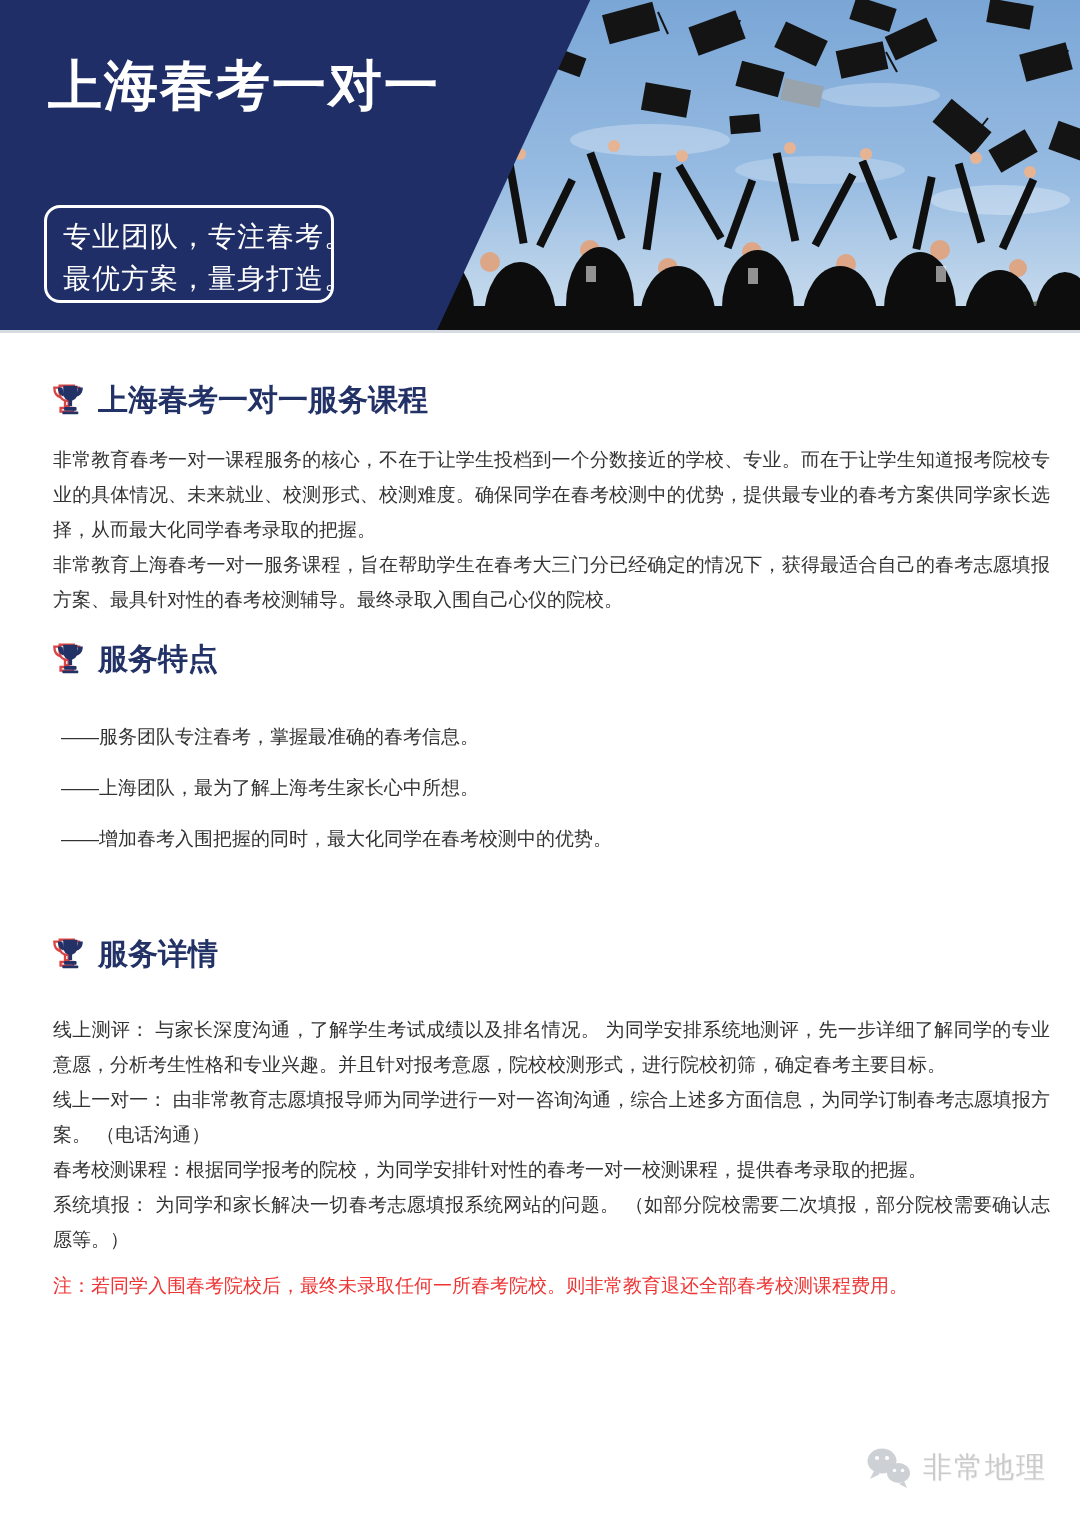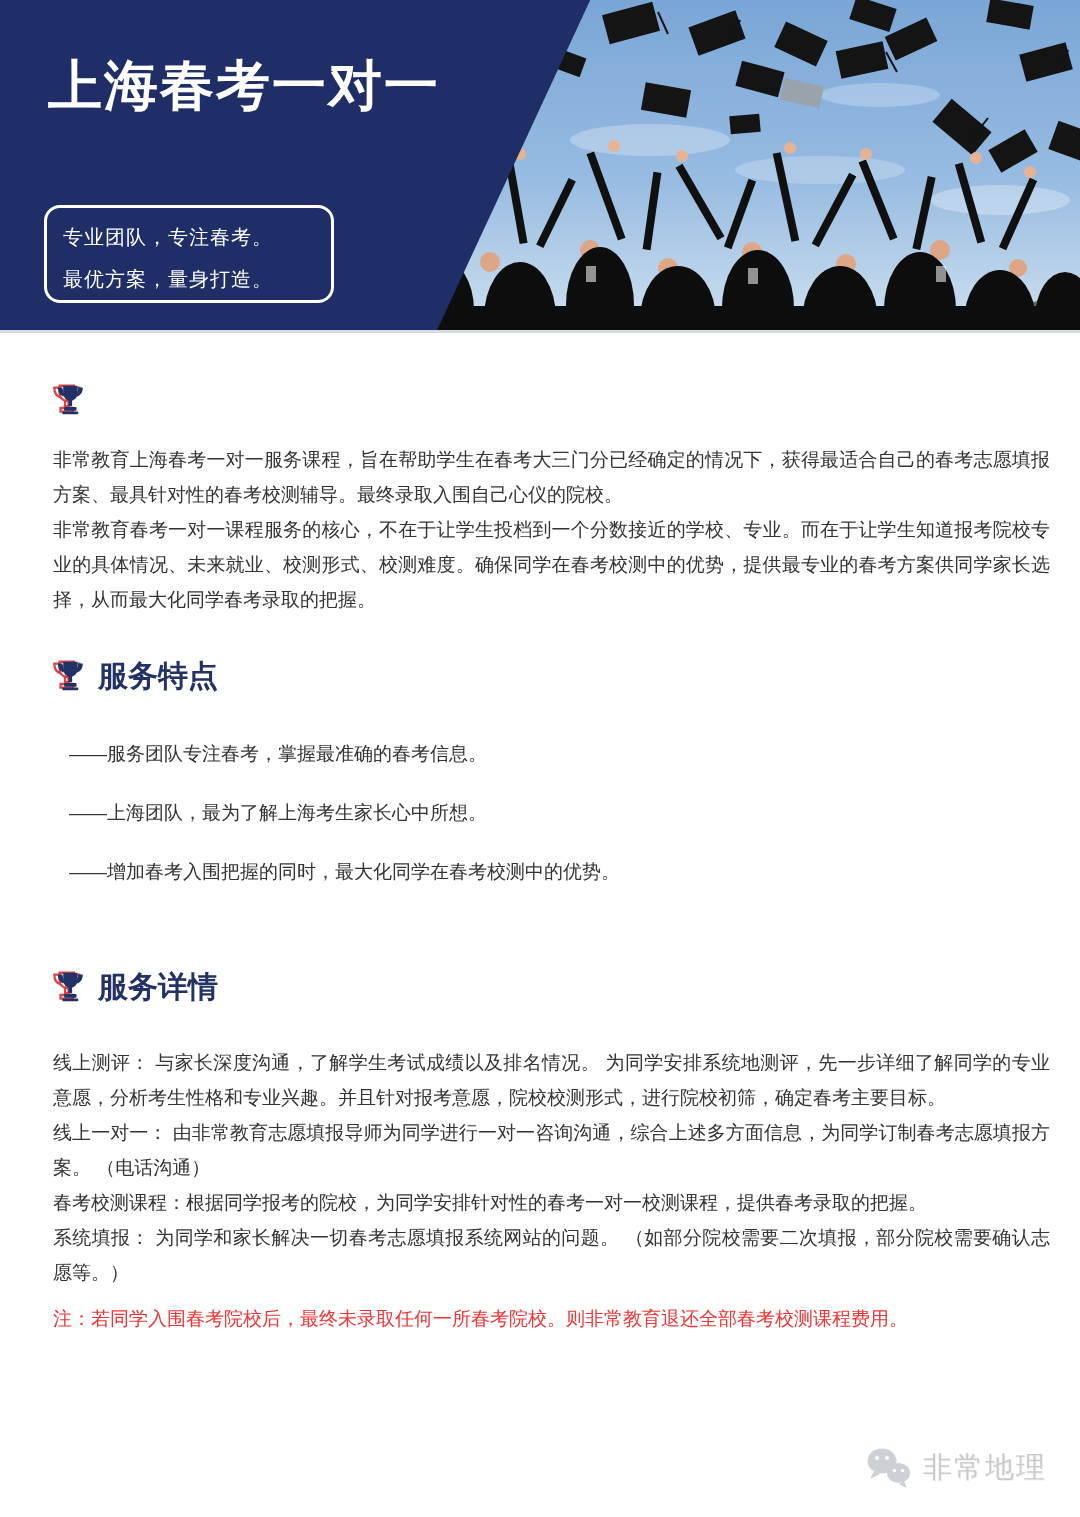--- a/index.html
+++ b/index.html
@@ -13,34 +13,34 @@
   .bluewedge{
     position:absolute;top:0;left:0;width:620px;height:330px;background:#1f2e66;
     clip-path:polygon(0 0,95.2% 0,70.5% 100%,0 100%);
   }
   .header-text{position:absolute;top:0;left:0;width:620px;height:330px;}
   .title{position:absolute;left:48px;top:50px;color:#ffffff;font-size:54px;font-weight:700;
          line-height:71px;letter-spacing:2px;}
   .tagline-box{
     position:absolute;left:44px;top:205px;width:252px;height:76px;
     border:3px solid #ffffff;border-radius:16px;padding:8px 16px;
-    color:#ffffff;font-size:20px;line-height:42px;letter-spacing:1px;white-space:nowrap;
+    color:#ffffff;font-size:28px;line-height:42px;letter-spacing:1px;white-space:nowrap;
   }
   
   .content{position:relative;padding:0 30px 0 53px;width:997px;color:#333333;}
   .sec-head{display:flex;align-items:center;gap:13px;color:#223166;font-size:30px;
             font-weight:700;line-height:36px;}
   .sec-head .ticon{flex:0 0 auto;display:inline-block;width:32px;height:36px;}
   .h1{margin-top:49px;}
-  .h2{margin-top:41px;text-align:center;}
+  .h2{margin-top:24px;text-align:center;}
   .h3{margin-top:76px;text-align:center;}
   .para{margin:0;font-size:19px;line-height:35px;text-align:justify;}
   .para-group{margin-top:24px;}
   .feature-list{margin-top:38px;}
-  .feature{margin:16px;font-size:19px;line-height:43px;}
+  .feature{margin:8px;font-size:19px;line-height:43px;}
   .detail-group{margin-top:40px;}
   .note{margin:14px 0 0 0;color:#ef3434;font-size:19px;line-height:30px;font-weight:400;}
   
   .brand{position:absolute;top:1446px;right:33px;display:flex;align-items:center;gap:10px;}
   .brand-text{color:#cbcbcb;font-size:29px;letter-spacing:2px;
               text-shadow:1px 1px 0 #f2f2f2;}
   .wx{width:48px;height:44px;}
 </style>
 </head>
 <body>
@@ -181,24 +181,25 @@
           <g fill="#223166" transform="translate(1.5,0)">
             <path d="M10 4 h16 v9 a8 8 0 0 1 -16 0 z"></path>
             <path d="M9 6 H4 c0 6 3 9 6 10 l1 -2 z"></path>
             <path d="M27 6 h5 c0 6 -3 9 -6 10 l-1 -2 z"></path>
             <rect x="16" y="20" width="4" height="7"></rect>
             <rect x="11" y="28" width="14" height="4" rx="1"></rect>
             <rect x="9" y="33" width="18" height="3" rx="1"></rect>
           </g>
         </svg>
       </span>
+      <span>上海春考一对一服务课程</span>
     </div>
     <div class="para-group">
+      <p class="para">非常教育春考一对一课程服务的核心，不在于让学生投档到一个分数接近的学校、专业。而在于让学生知道报考院校专业的具体情况、未来就业、校测形式、校测难度。确保同学在春考校测中的优势，提供最专业的春考方案供同学家长选择，从而最大化同学春考录取的把握。</p>
       <p class="para">非常教育上海春考一对一服务课程，旨在帮助学生在春考大三门分已经确定的情况下，获得最适合自己的春考志愿填报方案、最具针对性的春考校测辅导。最终录取入围自己心仪的院校。</p>
-      <p class="para">非常教育春考一对一课程服务的核心，不在于让学生投档到一个分数接近的学校、专业。而在于让学生知道报考院校专业的具体情况、未来就业、校测形式、校测难度。确保同学在春考校测中的优势，提供最专业的春考方案供同学家长选择，从而最大化同学春考录取的把握。</p>
     </div>
 
     <div class="sec-head h2">
       <span class="ticon">
         <svg viewBox="0 0 36 40" width="32" height="36">
           <g fill="none" stroke="#d94545" stroke-width="2.6" transform="translate(-2.5,0)">
             <path d="M10 4 h16 v9 a8 8 0 0 1 -16 0 z"></path>
             <path d="M10 6 H4 c0 7 3 10 7 11"></path>
             <path d="M26 6 h6 c0 7 -3 10 -7 11"></path>
             <path d="M16 21 h4 v6 h-4 z"></path>

